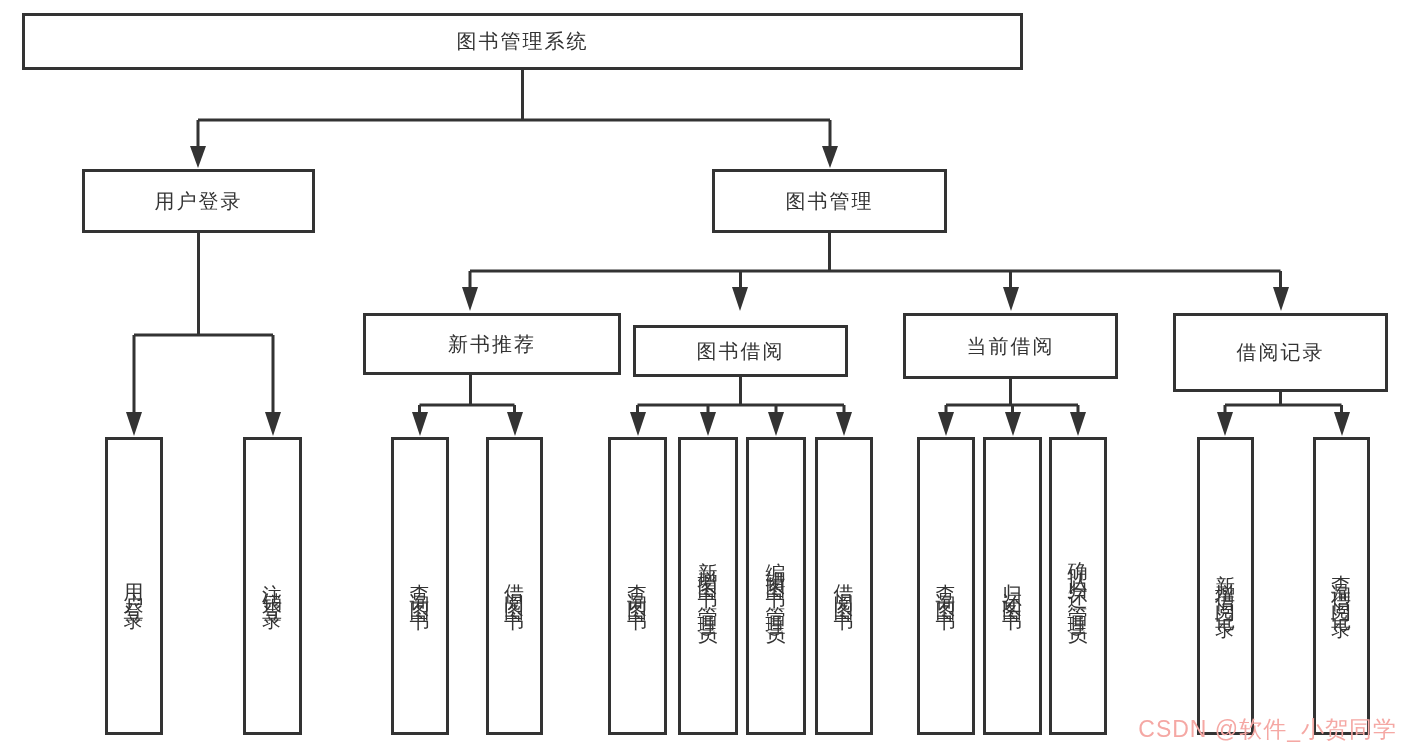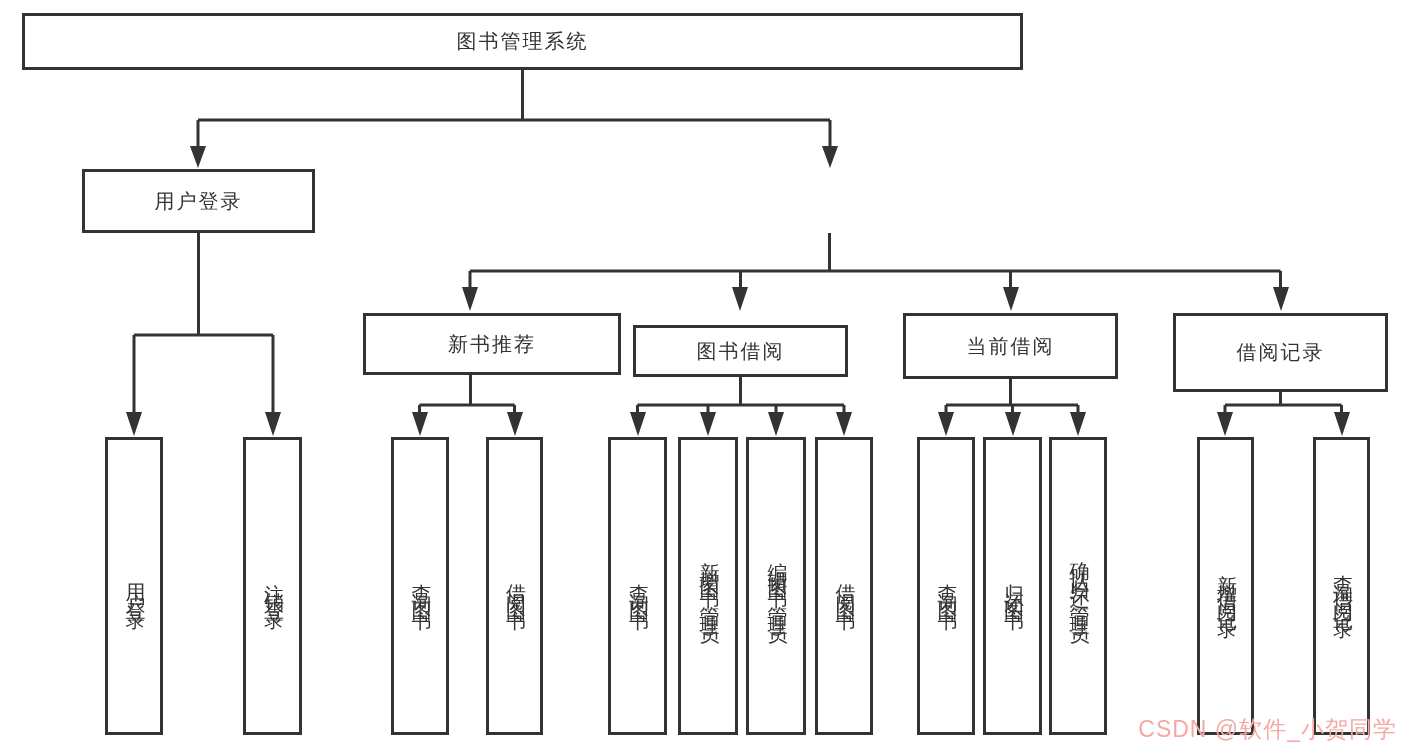--- a/index.html
+++ b/index.html
@@ -22,21 +22,20 @@
   .connectors polygon{fill:var(--line);stroke:none;}
   .box{
     position:absolute;box-sizing:border-box;
     border:3px solid var(--line);
     background:var(--box-bg);
     color:var(--text);
     display:flex;align-items:center;justify-content:center;
     font-size:20px;letter-spacing:2px;
     text-align:center;
     z-index:2;
-    font-family:Liberation Mono, monospace;
   }
   .leaf{
     writing-mode:vertical-rl;
     text-orientation:mixed;
     letter-spacing:9px;
     line-height:1.1;
     font-size:20px;
     padding:4px 0;
   }
   .watermark{
@@ -86,20 +85,21 @@
     <polygon points="1070,412 1086,412 1078,436"></polygon>
 
     <path d="M1280.5 375 V405 M1225 405 H1341.5 M1225 405 V413 M1341.5 405 V413"></path>
     <polygon points="1217,412 1233,412 1225,436"></polygon>
     <polygon points="1334,412 1350,412 1342,436"></polygon>
   </svg>
 
   <div class="box" style="left:22px;top:13px;width:1001px;height:57px;">图书管理系统</div>
 
   <div class="box" style="left:82px;top:169px;width:233px;height:64px;">用户登录</div>
+  <div class="box" style="left:712px;top:169px;width:235px;height:64px;">图书管理</div>
 
   <div class="box" style="left:363px;top:313px;width:258px;height:62px;">新书推荐</div>
   <div class="box" style="left:633px;top:325px;width:215px;height:52px;">图书借阅</div>
   <div class="box" style="left:903px;top:313px;width:215px;height:66px;">当前借阅</div>
   <div class="box" style="left:1173px;top:313px;width:215px;height:79px;">借阅记录</div>
 
   <div class="box leaf" style="left:105px;top:437px;width:58px;height:298px;">用户登录</div>
   <div class="box leaf" style="left:243px;top:437px;width:59px;height:298px;">注销登录</div>
 
   <div class="box leaf" style="left:391px;top:437px;width:58px;height:298px;">查询图书</div>

